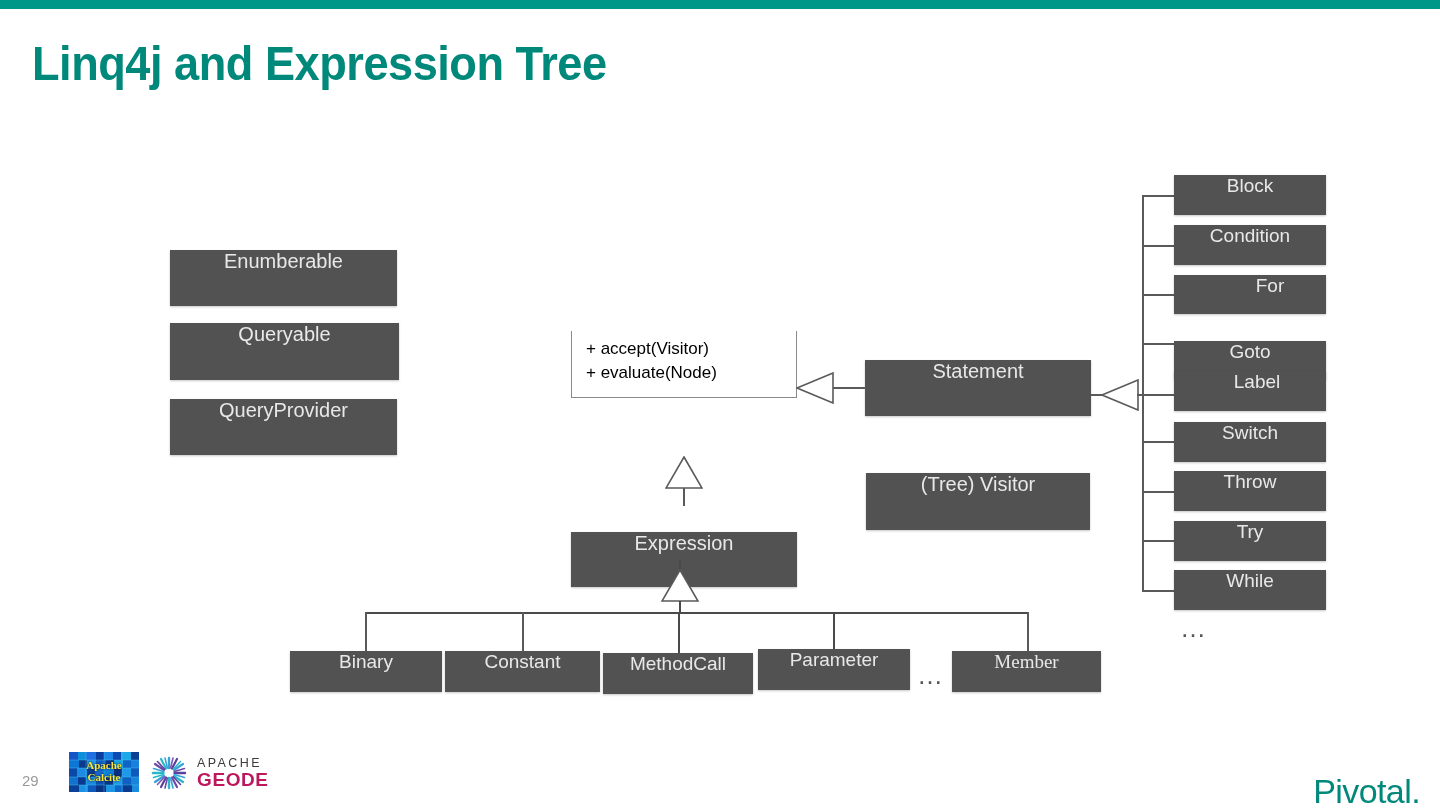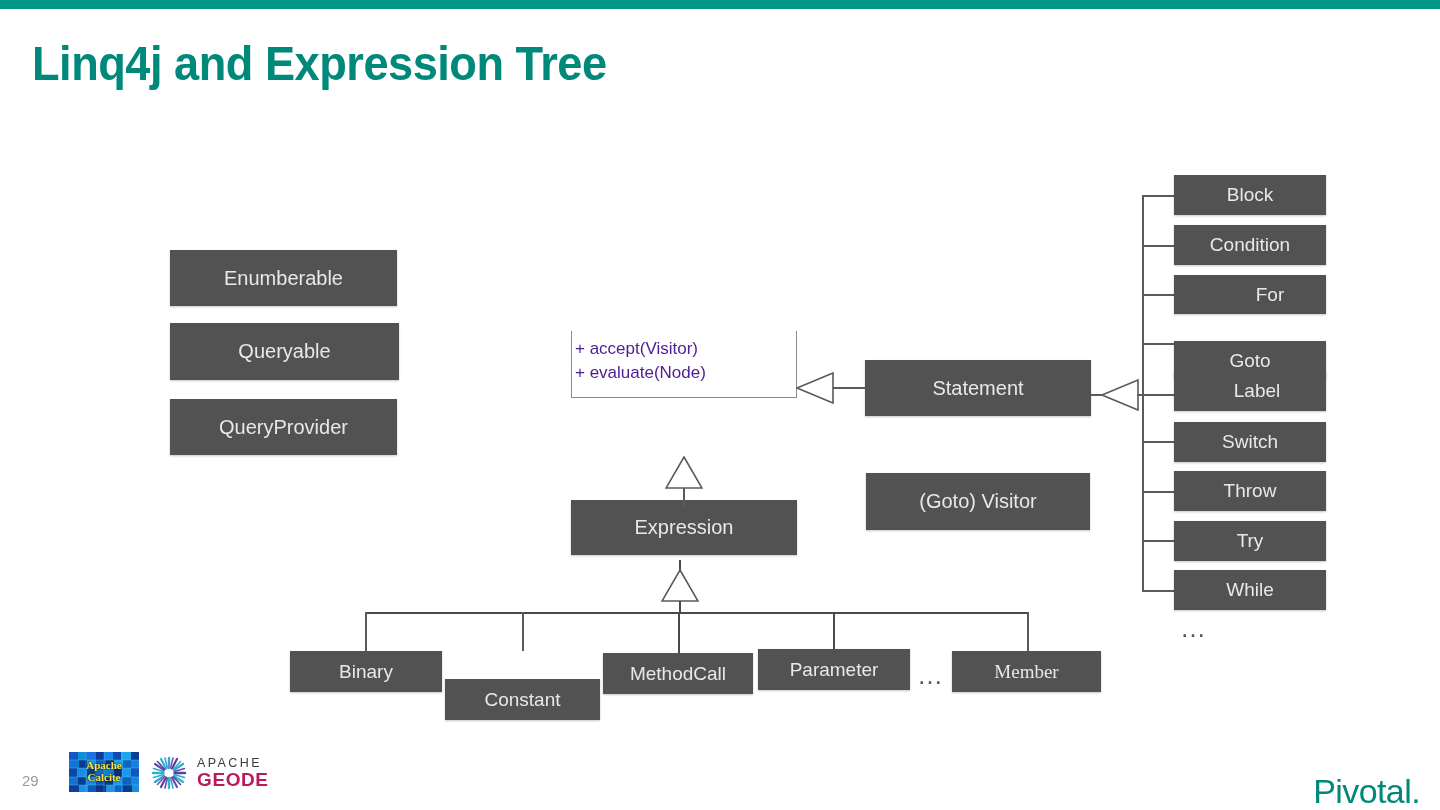--- a/index.html
+++ b/index.html
@@ -22,43 +22,43 @@
     font-family:"Liberation Sans",sans-serif;
     white-space:nowrap;
     transform:scaleX(0.94);transform-origin:left top;
   }
 
   
   .box{
     position:absolute;
     background:#525252;
     color:#e8e8e8;
-    display:flex;align-items:center;justify-content:center;
+    display:flex;justify-content:center;
     font-size:20px;
     font-family:"Liberation Sans",sans-serif;
     box-sizing:border-box;
     box-shadow:0 1px 2px rgba(0,0,0,0.22);
     white-space:nowrap;
   }
   .box.small{font-size:19px;}
 
   
   .classbox{position:absolute;box-sizing:border-box;}
   .classbox .hdr{
     background:#525252;color:#e8e8e8;
     display:flex;align-items:center;justify-content:center;
     font-size:20px;height:58px;box-sizing:border-box;
   }
   .classbox .body{
     background:#ffffff;
     border:1px solid #8a8a8a;
     border-top:none;
     box-sizing:border-box;
-    padding:6px 0 6px 3px;
-    font-size:17px;color:#4c1d95;
+    padding:6px 0 6px 14px;
+    font-size:17px;color:#000000;
     line-height:1.42;
   }
 
   .line{position:absolute;background:#5a5a5a;}
   .hline{height:1.6px;}
   .vline{width:1.6px;}
   .thick{background:#4a4a4a;}
 
   .tri{position:absolute;}
   .ellipsis{
@@ -116,24 +116,24 @@
       <div>+ accept(Visitor)</div>
       <div>+ evaluate(Node)</div>
     </div>
   </div>
 
   <div class="box" style="left:865px;top:360px;width:226px;height:56px;">
     <span>Statement</span>
   </div>
 
   <div class="box" style="left:866px;top:473px;width:224px;height:57px;">
-    <span>(Goto) Visitor</span>
-  </div>
-
-  <div class="box" style="left:571px;top:500px;width:226px;height:55px;">
+    <span>(Tree) Visitor</span>
+  </div>
+
+  <div class="box" style="left:571px;top:532px;width:226px;height:55px;">
     <span>Expression</span>
   </div>
 
   <div class="line hline" style="left:832px;top:387px;width:34px;"></div>
   <svg class="tri" style="left:796px;top:372px;" width="38" height="32" viewBox="0 0 38 32">
     <polygon points="1,16 37,1 37,31" fill="#ffffff" stroke="#5a5a5a" stroke-width="1.6"></polygon>
   </svg>
 
   <div class="line vline" style="left:683px;top:487px;height:19px;"></div>
   <svg class="tri" style="left:665px;top:456px;" width="38" height="33" viewBox="0 0 38 33">
@@ -151,21 +151,21 @@
 
   <div class="line vline" style="left:365px;top:612px;height:39px;"></div>
   <div class="line vline" style="left:522px;top:612px;height:39px;"></div>
   <div class="line vline thick" style="left:678px;top:612px;height:41px;width:2px;"></div>
   <div class="line vline thick" style="left:833px;top:612px;height:37px;width:2px;"></div>
   <div class="line vline" style="left:1027px;top:612px;height:39px;"></div>
 
   <div class="box small" style="left:290px;top:651px;width:152px;height:41px;">
     <span>Binary</span>
   </div>
-  <div class="box small" style="left:445px;top:651px;width:155px;height:41px;margin-top:28px;">
+  <div class="box small" style="left:445px;top:651px;width:155px;height:41px;">
     <span>Constant</span>
   </div>
   <div class="box small" style="left:603px;top:653px;width:150px;height:41px;">
     <span>MethodCall</span>
   </div>
   <div class="box small" style="left:758px;top:649px;width:152px;height:41px;">
     <span>Parameter</span>
   </div>
   <div class="ellipsis" style="left:917px;top:662px;">…</div>
   <div class="box small" style="left:952px;top:651px;width:149px;height:41px;font-family:Liberation Serif, serif;">

